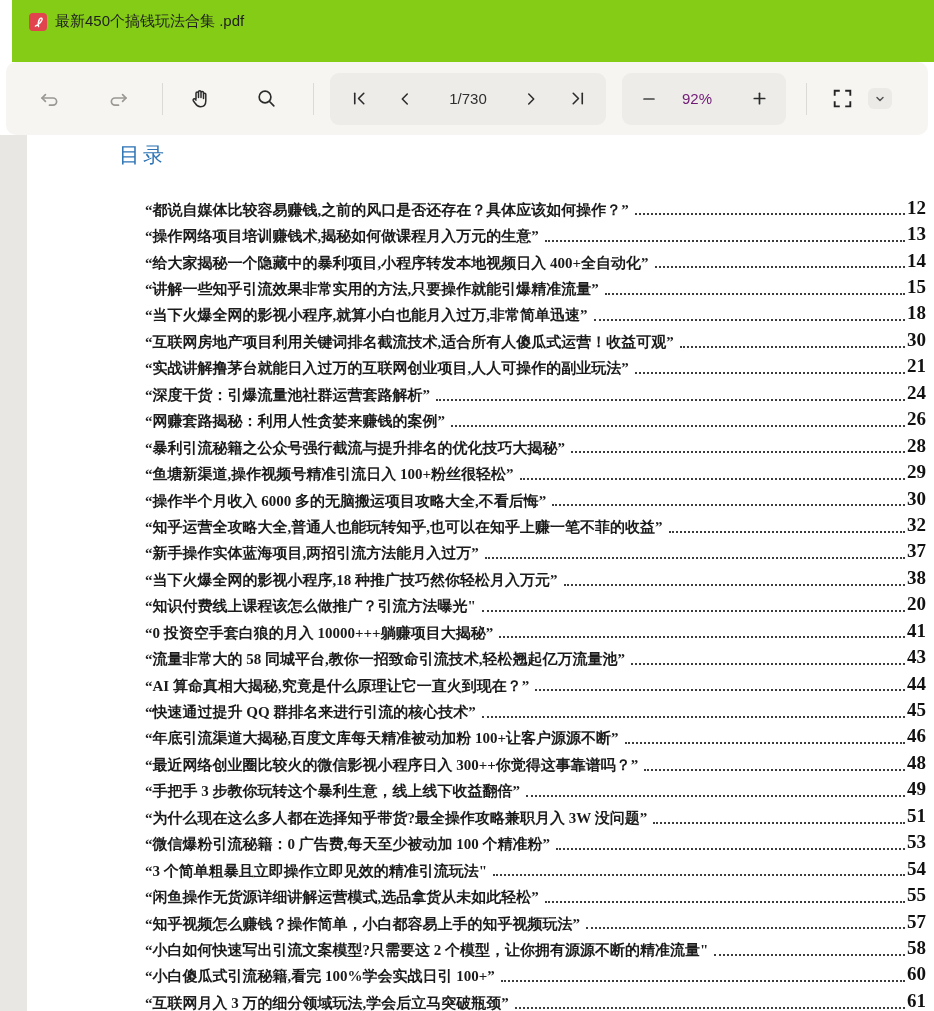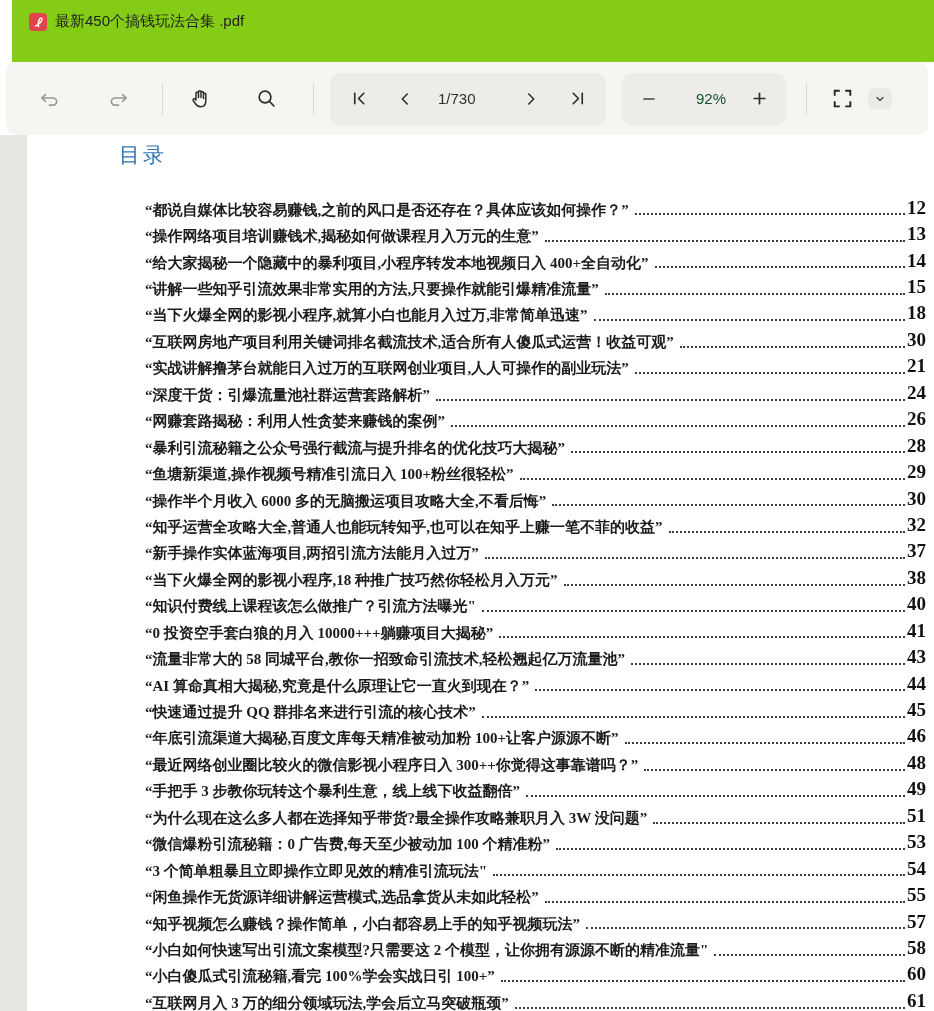--- a/index.html
+++ b/index.html
@@ -19,22 +19,22 @@
   
   .toolbar{position:absolute;left:6px;top:62px;width:922px;height:73px;border-radius:10px;
            background:#f6f5f2;display:flex;align-items:center;box-sizing:border-box;}
   .tbtn{width:34px;height:34px;display:flex;align-items:center;justify-content:center;
         border-radius:6px;flex:0 0 auto;}
   .tsep{width:1px;height:32px;background:#dcdad6;flex:0 0 auto;}
   .tgroup{height:52px;border-radius:9px;background:#edece9;display:flex;align-items:center;
           box-sizing:border-box;flex:0 0 auto;}
   .nav-group{width:276px;padding:0 16px;justify-content:space-between;margin-left:16px;}
   .zoom-group{width:164px;padding:0 14px;justify-content:space-between;margin-left:16px;}
-  .page-indicator{font-size:15px;color:#2f2f2f;min-width:60px;}
-  .zoom-label{font-size:15px;color:#14532d;min-width:44px;text-align:right;}
+  .page-indicator{font-size:15px;color:#2f2f2f;min-width:60px;text-align:center;}
+  .zoom-label{font-size:15px;color:#701a75;min-width:44px;text-align:left;}
   .chev-btn{width:24px;height:21px;border-radius:6px;background:#eceae7;display:flex;
             align-items:center;justify-content:center;margin-left:9px;flex:0 0 auto;}
   svg{display:block;}
 
   
   .viewer{position:absolute;left:0;top:135px;width:934px;height:876px;background:#e9e7e4;}
   .page{position:absolute;left:27px;top:0;right:0;bottom:0;background:#ffffff;}
   .doc-heading{position:absolute;left:92px;top:6px;font-size:21px;letter-spacing:3px;
                color:#2e74b5;font-family:"Liberation Serif","DejaVu Serif",serif;}
   .toc{position:absolute;left:118px;right:8px;top:58px;
@@ -218,21 +218,21 @@
             <span class="toc-page">37</span>
           </div>
           <div class="toc-row">
             <span class="toc-title">“当下火爆全网的影视小程序,18 种推广技巧然你轻松月入万元”</span>
             <span class="leader"></span>
             <span class="toc-page">38</span>
           </div>
           <div class="toc-row">
             <span class="toc-title">“知识付费线上课程该怎么做推广？引流方法曝光"</span>
             <span class="leader"></span>
-            <span class="toc-page">40</span>
+            <span class="toc-page">20</span>
           </div>
           <div class="toc-row">
             <span class="toc-title">“0 投资空手套白狼的月入 10000+++躺赚项目大揭秘”</span>
             <span class="leader"></span>
             <span class="toc-page">41</span>
           </div>
           <div class="toc-row">
             <span class="toc-title">“流量非常大的 58 同城平台,教你一招致命引流技术,轻松翘起亿万流量池”</span>
             <span class="leader"></span>
             <span class="toc-page">43</span>

